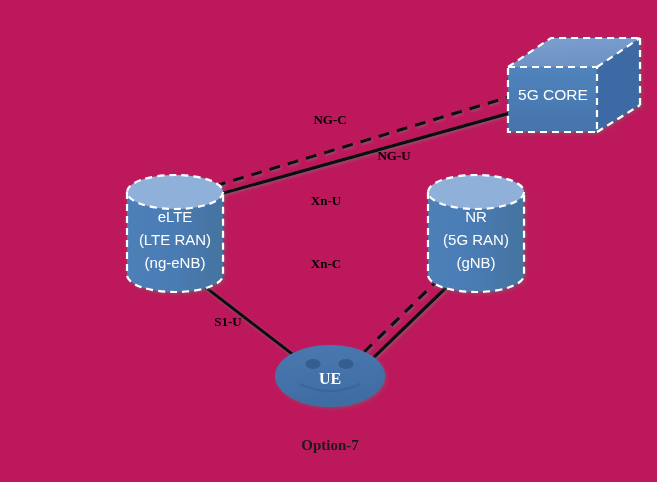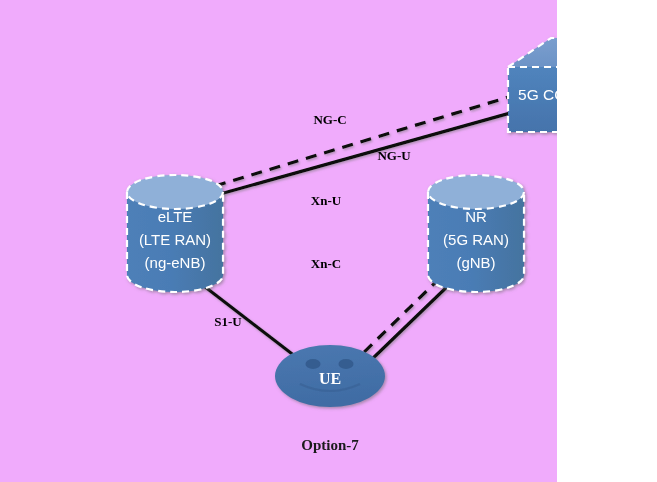--- a/index.html
+++ b/index.html
@@ -6,23 +6,23 @@
   html, body {
     margin: 0;
     padding: 0;
     background: #ffffff;
   }
   body {
     font-family: "Liberation Sans", sans-serif;
   }
   #canvas {
     position: relative;
-    width: 557px;
+    width: 657px;
     height: 482px;
-    background: #f0abfc;
+    background: #be185d;
     overflow: hidden;
   }
   #diagram-svg {
     position: absolute;
     top: 0;
     left: 0;
     width: 657px;
     height: 482px;
   }
   .node-label {

